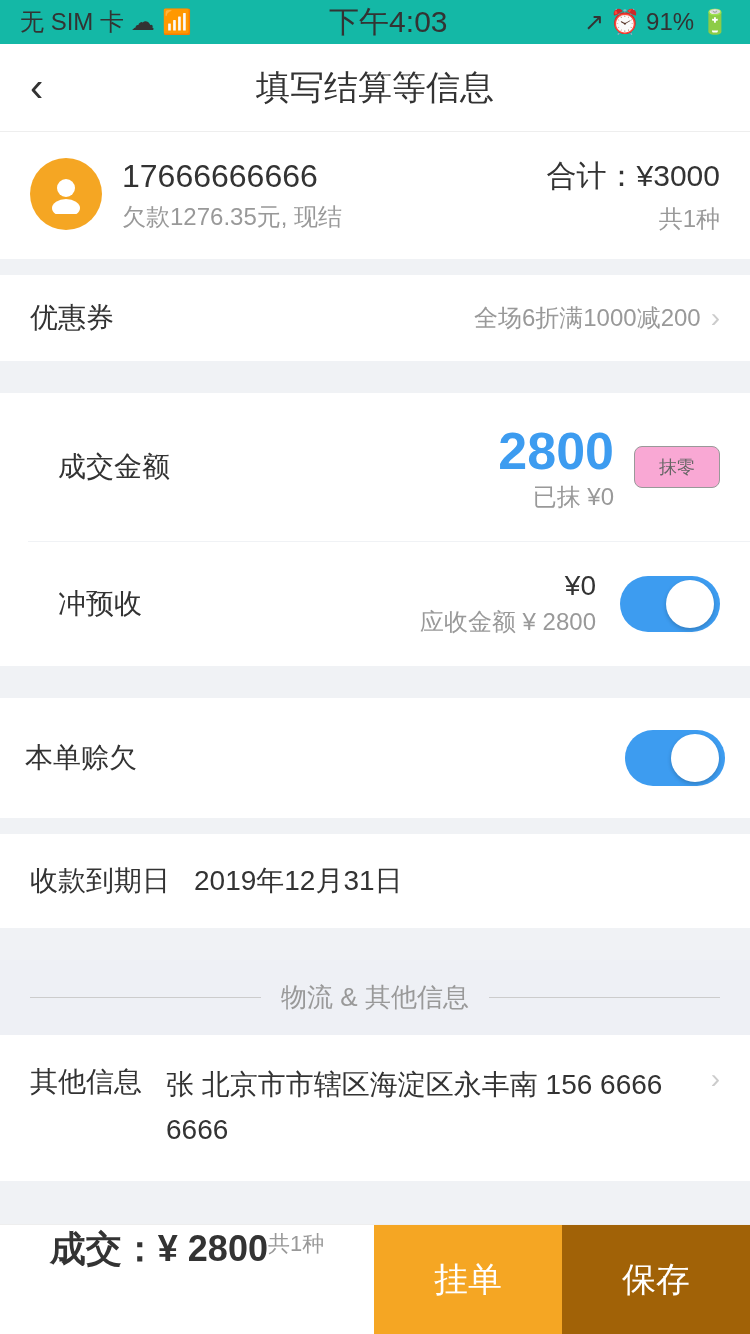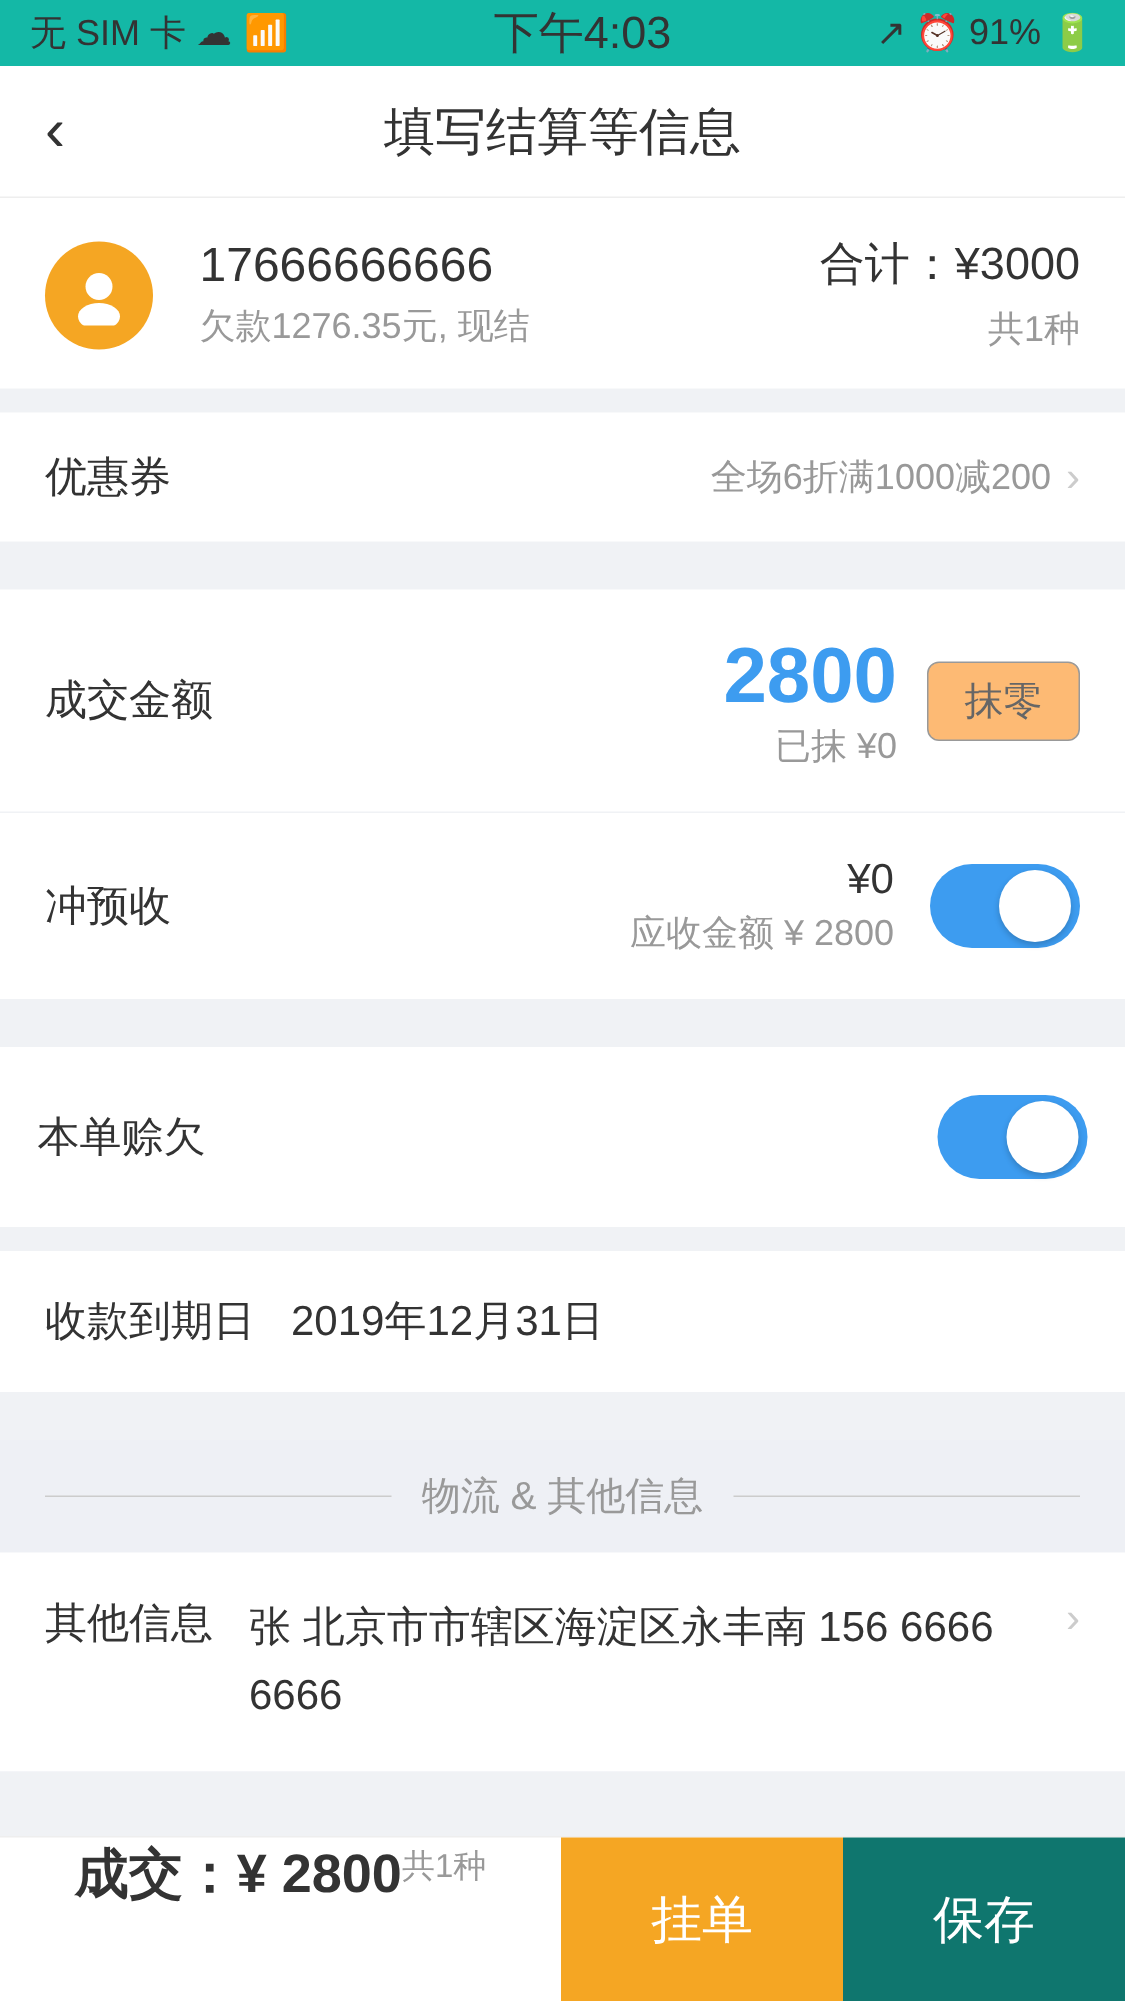--- a/index.html
+++ b/index.html
@@ -51,21 +51,21 @@
 
     
     .customer-card {
       background: #fff;
       padding: 24px 30px;
       display: flex;
       align-items: center;
       justify-content: space-between;
       margin-bottom: 16px;
     }
-    .customer-left { display: flex; align-items: flex-end; gap: 31px; }
+    .customer-left { display: flex; align-items: flex-start; gap: 20px; }
     .avatar {
       width: 72px; height: 72px;
       border-radius: 50%;
       background: #f5a623;
       display: flex; align-items: center; justify-content: center;
       font-size: 38px; color: white;
     }
     .customer-info .phone { font-size: 32px; font-weight: 500; color: #333; }
     .customer-info .debt { font-size: 24px; color: #999; margin-top: 6px; }
     .customer-right { text-align: right; }
@@ -85,42 +85,42 @@
     .coupon-label { font-size: 28px; color: #333; }
     .coupon-right { display: flex; align-items: center; gap: 10px; }
     .coupon-discount { font-size: 32px; color: #333; font-weight: 500; }
     .coupon-detail { font-size: 24px; color: #999; }
     .chevron { font-size: 28px; color: #ccc; }
 
     
     .section-divider { height: 16px; background: #f0f2f5; }
 
     
-    .form-section { background: #fff; margin-bottom: 16px; }
+    .form-section { background: #fff; margin-bottom: 16px; padding-left: 28px; }
 
     .form-row {
       display: flex;
       align-items: center;
       justify-content: space-between;
       padding: 28px 30px;
       border-bottom: 1px solid #f0f2f5;
     }
     .form-row:last-child { border-bottom: none; }
 
     .form-label { font-size: 28px; color: #333; }
 
     .amount-block { display: flex; align-items: center; gap: 20px; }
     .amount-value { font-size: 52px; font-weight: 600; color: #3d9cf0; }
     .round-btn {
       border: 1px solid #999;
       border-radius: 8px;
       padding: 8px 24px;
-      font-size: 26px;
+      font-size: 18px;
       color: #666;
-      background: #fdba74;
+      background: #f9a8d4;
       cursor: pointer;
     }
 
     .amount-sub { font-size: 24px; color: #999; text-align: right; }
 
     .prepay-right { text-align: right; }
     .prepay-amount { font-size: 28px; color: #333; }
     .prepay-sub { font-size: 24px; color: #999; margin-top: 4px; }
 
     
@@ -211,21 +211,21 @@
     .footer-btn {
       width: 188px;
       display: flex;
       align-items: center;
       justify-content: center;
       font-size: 34px;
       color: #fff;
       cursor: pointer;
     }
     .btn-hold { background: #f5a623; }
-    .btn-save { background: #0f766e; }
+    .btn-save { background: #a16207; }
   </style>
 </head>
 <body>
 
 <div class="status-bar">
   <div class="status-left">
     <span>无 SIM 卡 ☁</span>
     <span>📶</span>
   </div>
   <div class="status-center">下午4:03</div>

